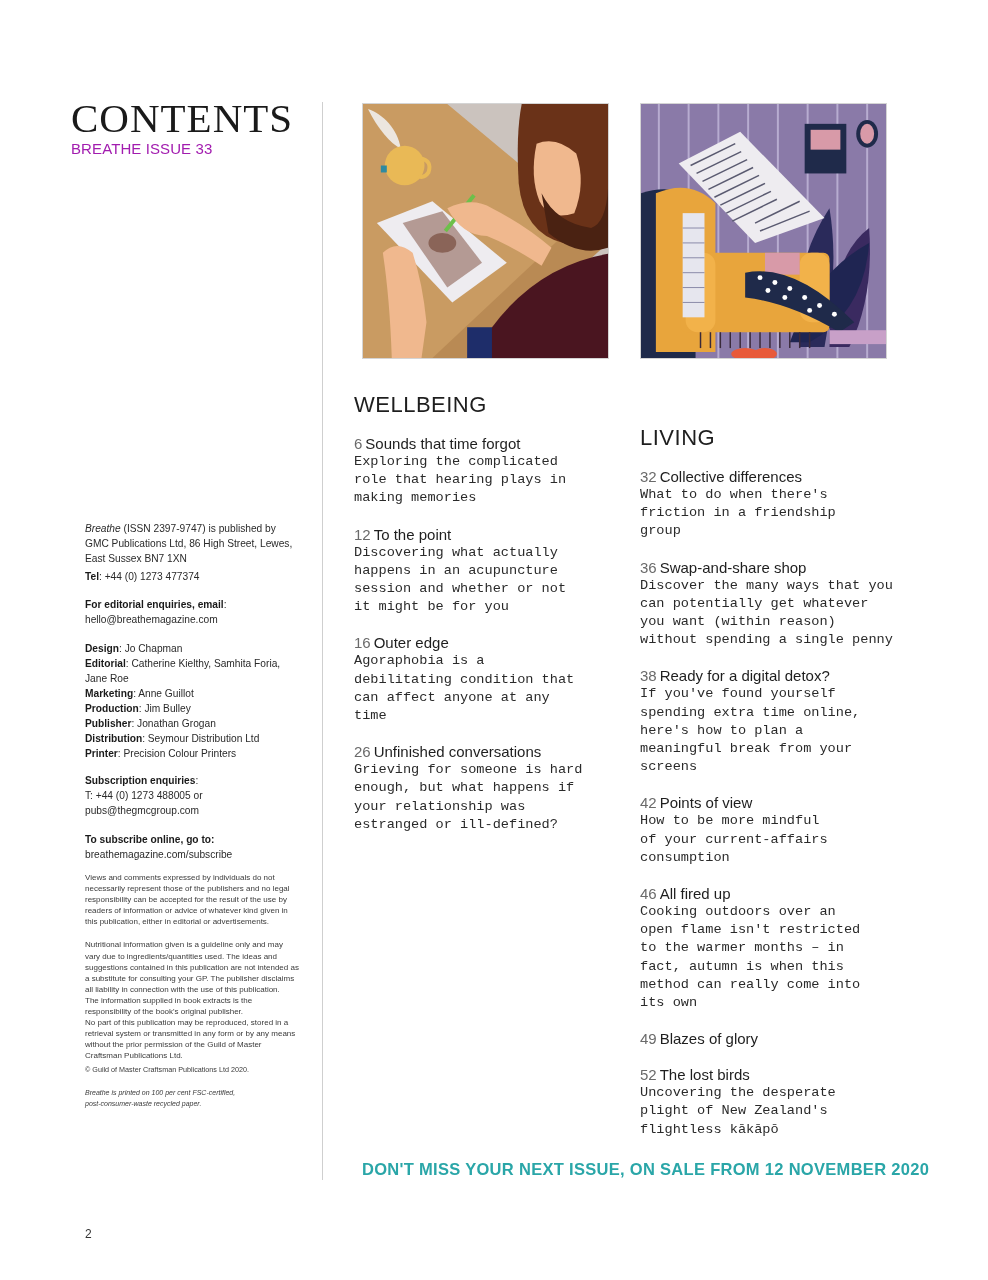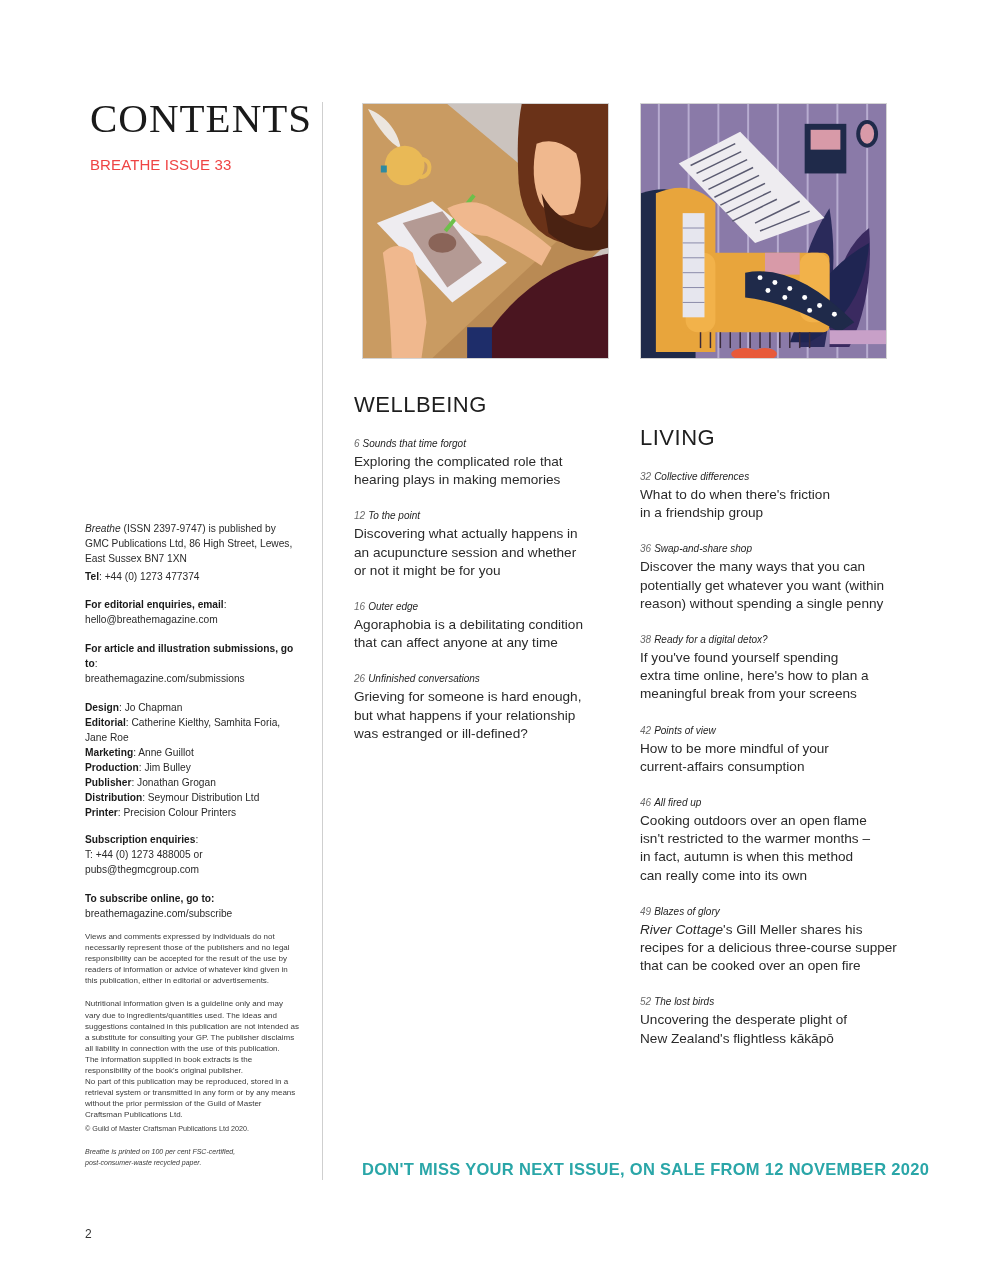--- a/index.html
+++ b/index.html
@@ -1,27 +1,27 @@
 <!DOCTYPE html>
 <html><head>
   <meta charset="utf-8">
   <style>
     * { box-sizing: border-box; margin: 0; padding: 0; }
     html, body { width: 988px; height: 1280px; background: #ffffff; }
     body { position: relative; overflow: hidden; color: #1e1e1e; font-family: "Liberation Sans", sans-serif; }
 
     
-    .masthead { position: absolute; left: 90px; top: 96px; }
+    .masthead { position: absolute; left: 71px; top: 96px; }
     .contents-title {
       font-family: "Liberation Serif", "DejaVu Serif", serif;
       font-size: 41px; letter-spacing: 1px; font-weight: normal; color: #1a1a1a; line-height: 44px;
     }
     .issue-label {
       font-family: "Liberation Sans", sans-serif;
-      font-size: 15px; color: #ef4444; margin-top: 16px; letter-spacing: 0.1px;
+      font-size: 15px; color: #a21caf; margin-top: 0; letter-spacing: 0.1px;
     }
 
     .divider {
       position: absolute; left: 322px; top: 102px; width: 1px; height: 1078px; background: #cfcfcf;
     }
 
     .imprint {
       position: absolute; left: 85px; top: 521px; width: 215px;
       font-family: "Liberation Sans", sans-serif; font-size: 10.2px; line-height: 15px; color: #2a2a2a;
     }
@@ -45,24 +45,24 @@
 
     
     .toc-col { position: absolute; top: 392px; }
     .toc-col.wellbeing { left: 354px; width: 250px; }
     .toc-col.living { left: 640px; width: 270px; margin-top: 33px; }
     .section-heading {
       font-family: "Liberation Sans", sans-serif; font-size: 22px; letter-spacing: 0.5px;
       color: #1e1e1e; font-weight: normal; line-height: 26px; margin-bottom: 16px;
     }
     .entry { margin-bottom: 17px; }
-    .entry-head { font-family: "Liberation Sans", sans-serif; font-size: 10px; line-height: 19px; color: #1e1e1e; font-style: italic; }
+    .entry-head { font-family: "Liberation Sans", sans-serif; font-size: 15px; line-height: 19px; color: #1e1e1e; }
     .entry-page { color: #6a6a6a; margin-right: 3px; }
     .entry-desc {
-      font-family: Liberation Sans, sans-serif; font-size: 13.6px; line-height: 18.2px; color: #2a2a2a;
+      font-family: Liberation Mono, monospace; font-size: 13.6px; line-height: 18.2px; color: #2a2a2a;
     }
     .entry-desc i { font-style: italic; }
 
     .promo {
       position: absolute; left: 362px; top: 1160px;
       font-family: "Liberation Sans", sans-serif; font-weight: bold; font-size: 16.5px;
       color: #2aa6a8; letter-spacing: 0.3px; white-space: nowrap;
     }
   </style>
 </head>
@@ -81,24 +81,20 @@
   </div>
   <div class="tel">
     <b>Tel</b><span>: +44 (0) 1273 477374</span>
   </div>
 
   <div class="para">
     <div><b>For editorial enquiries, email</b><span>:</span></div>
     <div>hello@breathemagazine.com</div>
   </div>
 
-  <div class="para">
-    <div><b>For article and illustration submissions, go to</b><span>:</span></div>
-    <div>breathemagazine.com/submissions</div>
-  </div>
 
   <div class="credits">
     <div class="row"><b>Design</b><span>: Jo Chapman</span></div>
     <div class="row"><b>Editorial</b><span>: Catherine Kielthy, Samhita Foria, Jane Roe</span></div>
     <div class="row"><b>Marketing</b><span>: Anne Guillot</span></div>
     <div class="row"><b>Production</b><span>: Jim Bulley</span></div>
     <div class="row"><b>Publisher</b><span>: Jonathan Grogan</span></div>
     <div class="row"><b>Distribution</b><span>: Seymour Distribution Ltd</span></div>
     <div class="row"><b>Printer</b><span>: Precision Colour Printers</span></div>
   </div>
@@ -295,21 +291,20 @@
   <div class="entry">
     <div class="entry-head"><span class="entry-page">42</span><span>Points of view</span></div>
     <div class="entry-desc" style="width:200px">How to be more mindful of your current-affairs consumption</div>
   </div>
   <div class="entry">
     <div class="entry-head"><span class="entry-page">46</span><span>All fired up</span></div>
     <div class="entry-desc" style="width:235px">Cooking outdoors over an open flame isn't restricted to the warmer months – in fact, autumn is when this method can really come into its own</div>
   </div>
   <div class="entry">
     <div class="entry-head"><span class="entry-page">49</span><span>Blazes of glory</span></div>
-    <div class="entry-desc" style="width:258px"><i>River Cottage</i><span>'s Gill Meller shares his recipes for a delicious three-course supper that can be cooked over an open fire</span></div>
   </div>
   <div class="entry">
     <div class="entry-head"><span class="entry-page">52</span><span>The lost birds</span></div>
     <div class="entry-desc" style="width:215px">Uncovering the desperate plight of New Zealand's flightless kākāpō</div>
   </div>
 </div>
 
 <div class="promo">DON'T MISS YOUR NEXT ISSUE, ON SALE FROM 12 NOVEMBER 2020</div>
 
 </body></html>

